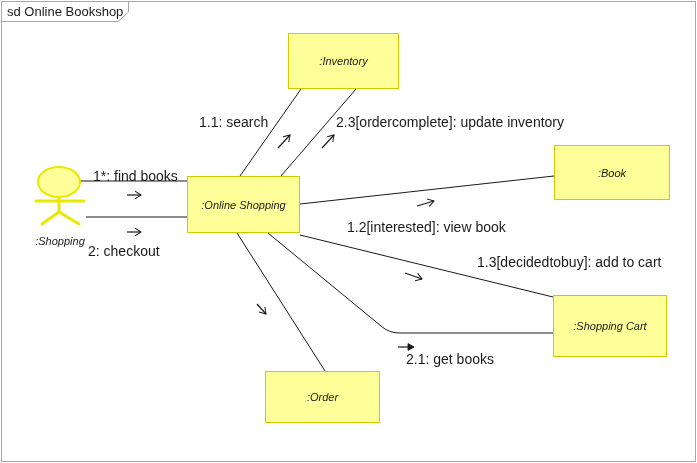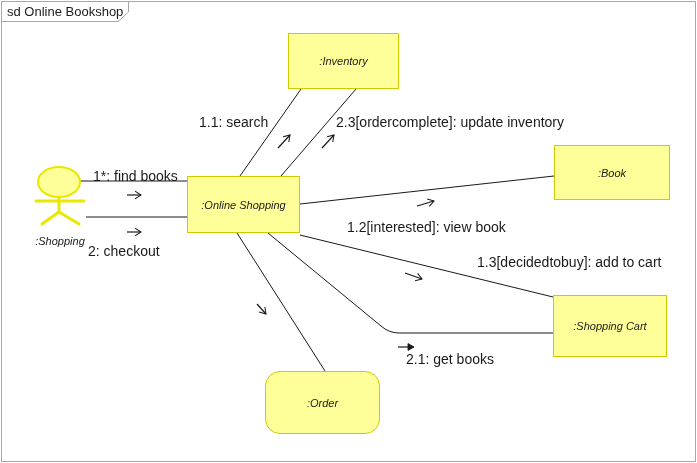--- a/index.html
+++ b/index.html
@@ -87,21 +87,21 @@
   </div>
   <div class="node" style="left:187px;top:176px;width:113px;height:57px;">
     <span>:Online Shopping</span>
   </div>
   <div class="node" style="left:554px;top:145px;width:116px;height:55px;">
     <span>:Book</span>
   </div>
   <div class="node" style="left:553px;top:295px;width:114px;height:62px;">
     <span>:Shopping Cart</span>
   </div>
-  <div class="node" style="left:265px;top:371px;width:115px;height:63px;border-radius:15px;">
+  <div class="node" style="left:265px;top:371px;width:115px;height:52px;">
     <span>:Order</span>
   </div>
 
   <div class="actor-label" style="left:20px;top:235px;width:80px;">:Shopping</div>
 
   <div class="msg-label" style="left:93px;top:168px;">1*: find books</div>
   <div class="msg-label" style="left:88px;top:243px;">2: checkout</div>
   <div class="msg-label" style="left:199px;top:114px;">1.1: search</div>
   <div class="msg-label" style="left:336px;top:114px;">2.3[ordercomplete]: update inventory</div>
   <div class="msg-label" style="left:347px;top:219px;">1.2[interested]: view book</div>

